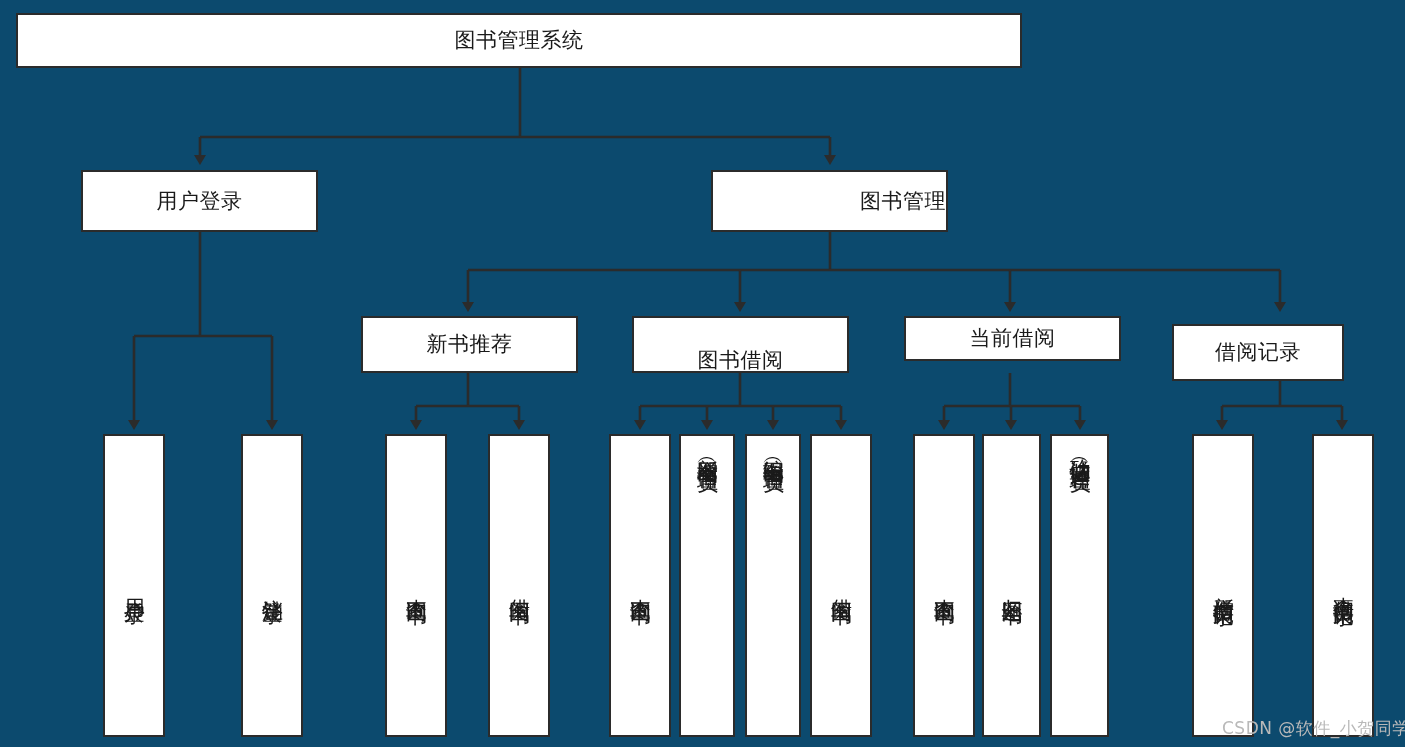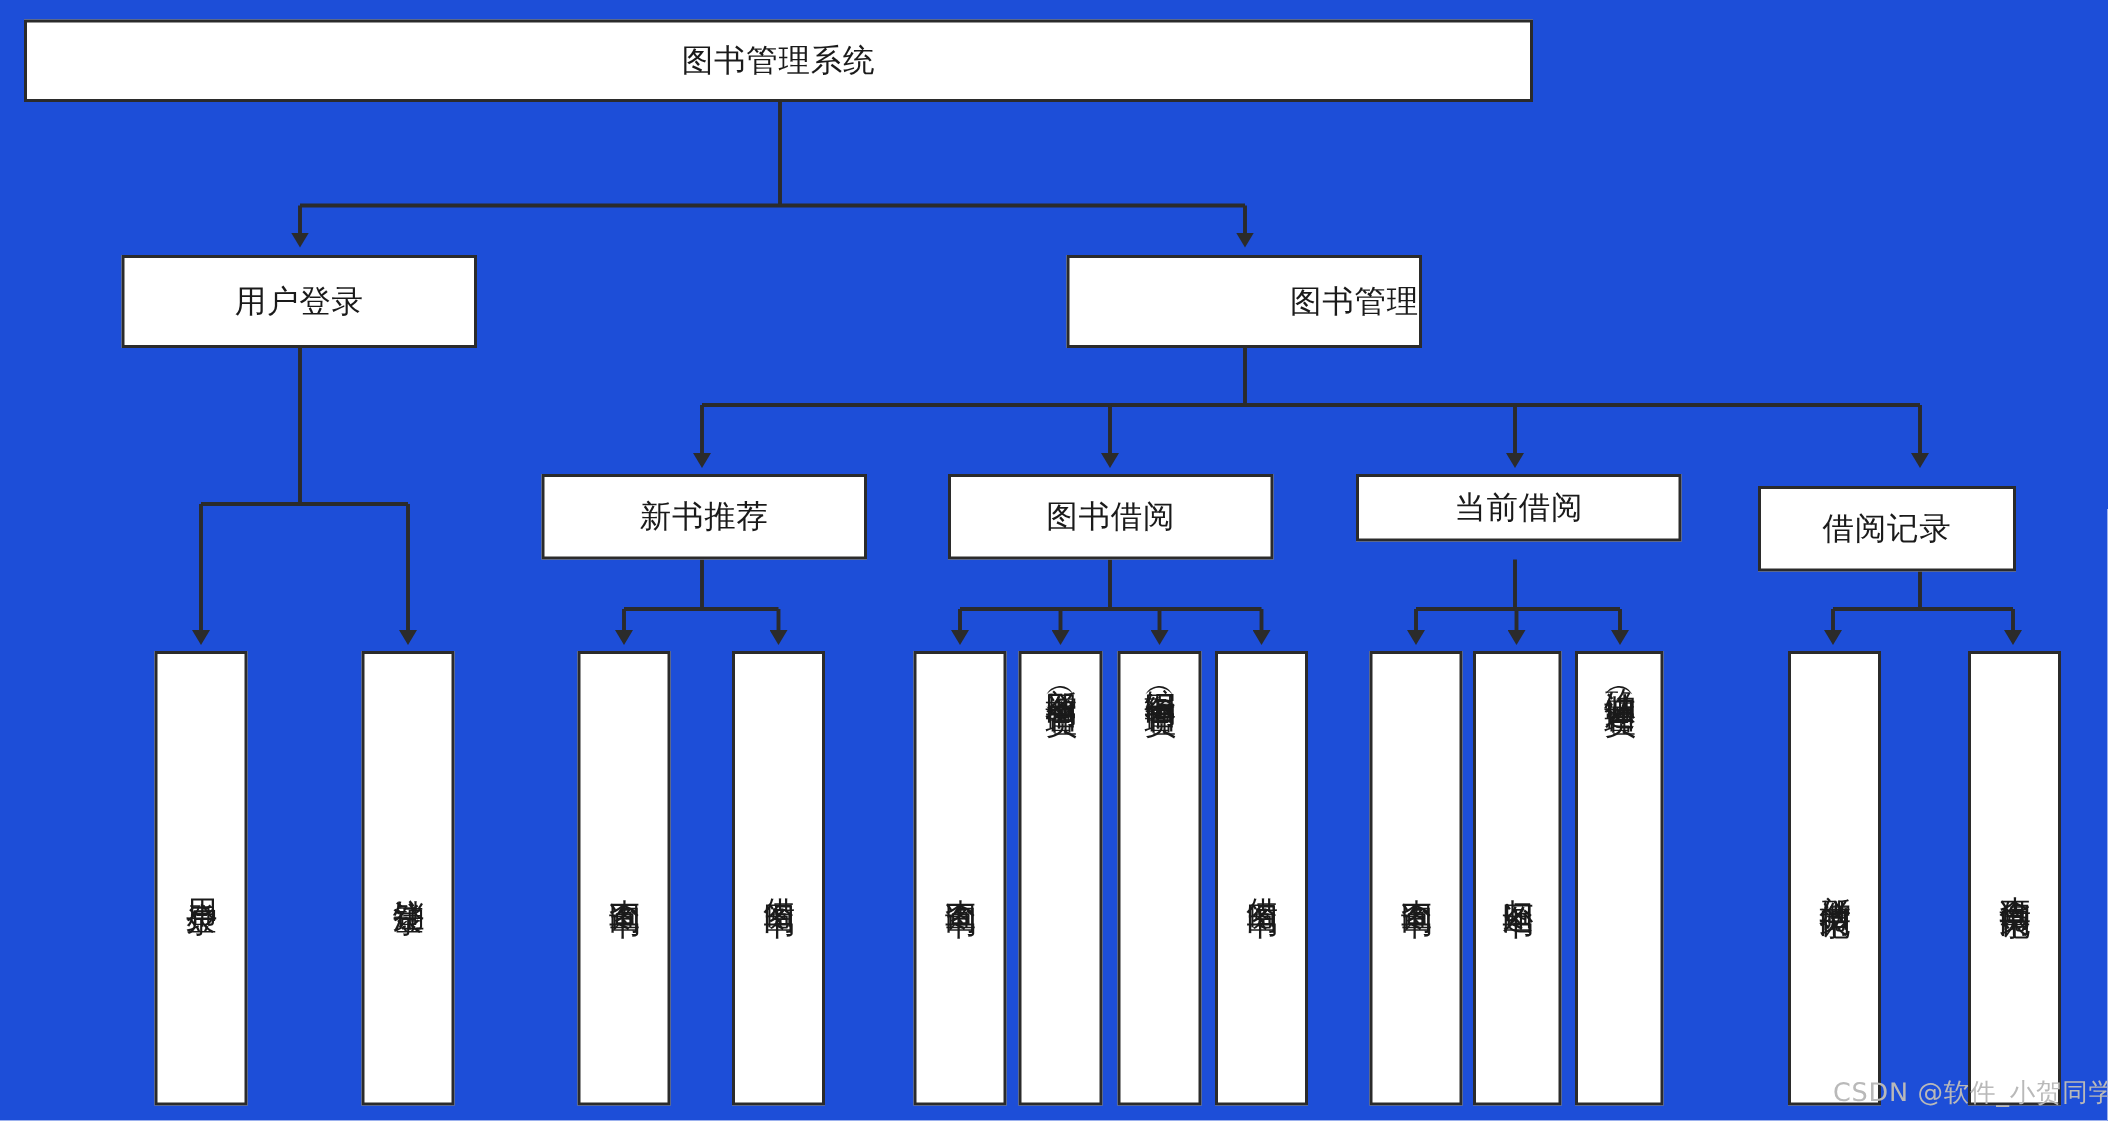--- a/index.html
+++ b/index.html
@@ -7,21 +7,21 @@
     padding: 0;
     background: #ffffff;
   }
   body {
     font-family: "DejaVu Sans", "Liberation Sans", sans-serif;
   }
   #canvas {
     position: relative;
     width: 1405px;
     height: 747px;
-    background: #1d4ed8;
+    background: #0c4a6e;
     overflow: hidden;
   }
   svg.lines {
     position: absolute;
     left: 0;
     top: 0;
     width: 1405px;
     height: 747px;
     pointer-events: none;
   }
@@ -136,21 +136,21 @@
   <div class="node horiz" style="left:81px; top:170px; width:237px; height:62px;">
     <span class="label">用户登录</span>
   </div>
   <div class="node horiz" style="left:711px; top:170px; width:237px; height:62px;justify-content:flex-end;">
     <span class="label">图书管理</span>
   </div>
 
   <div class="node horiz" style="left:361px; top:316px; width:217px; height:57px;">
     <span class="label">新书推荐</span>
   </div>
-  <div class="node horiz" style="left:632px; top:316px; width:217px; height:57px;">
+  <div class="node horiz" style="left:632px; top:316px; width:217px; height:57px;align-items:flex-end;">
     <span class="label">图书借阅</span>
   </div>
   <div class="node horiz" style="left:904px; top:316px; width:217px; height:45px;">
     <span class="label">当前借阅</span>
   </div>
   <div class="node horiz" style="left:1172px; top:324px; width:172px; height:57px;">
     <span class="label">借阅记录</span>
   </div>
 
   <div class="node vert centered" style="left:103px; top:434px; width:62px; height:303px;">

